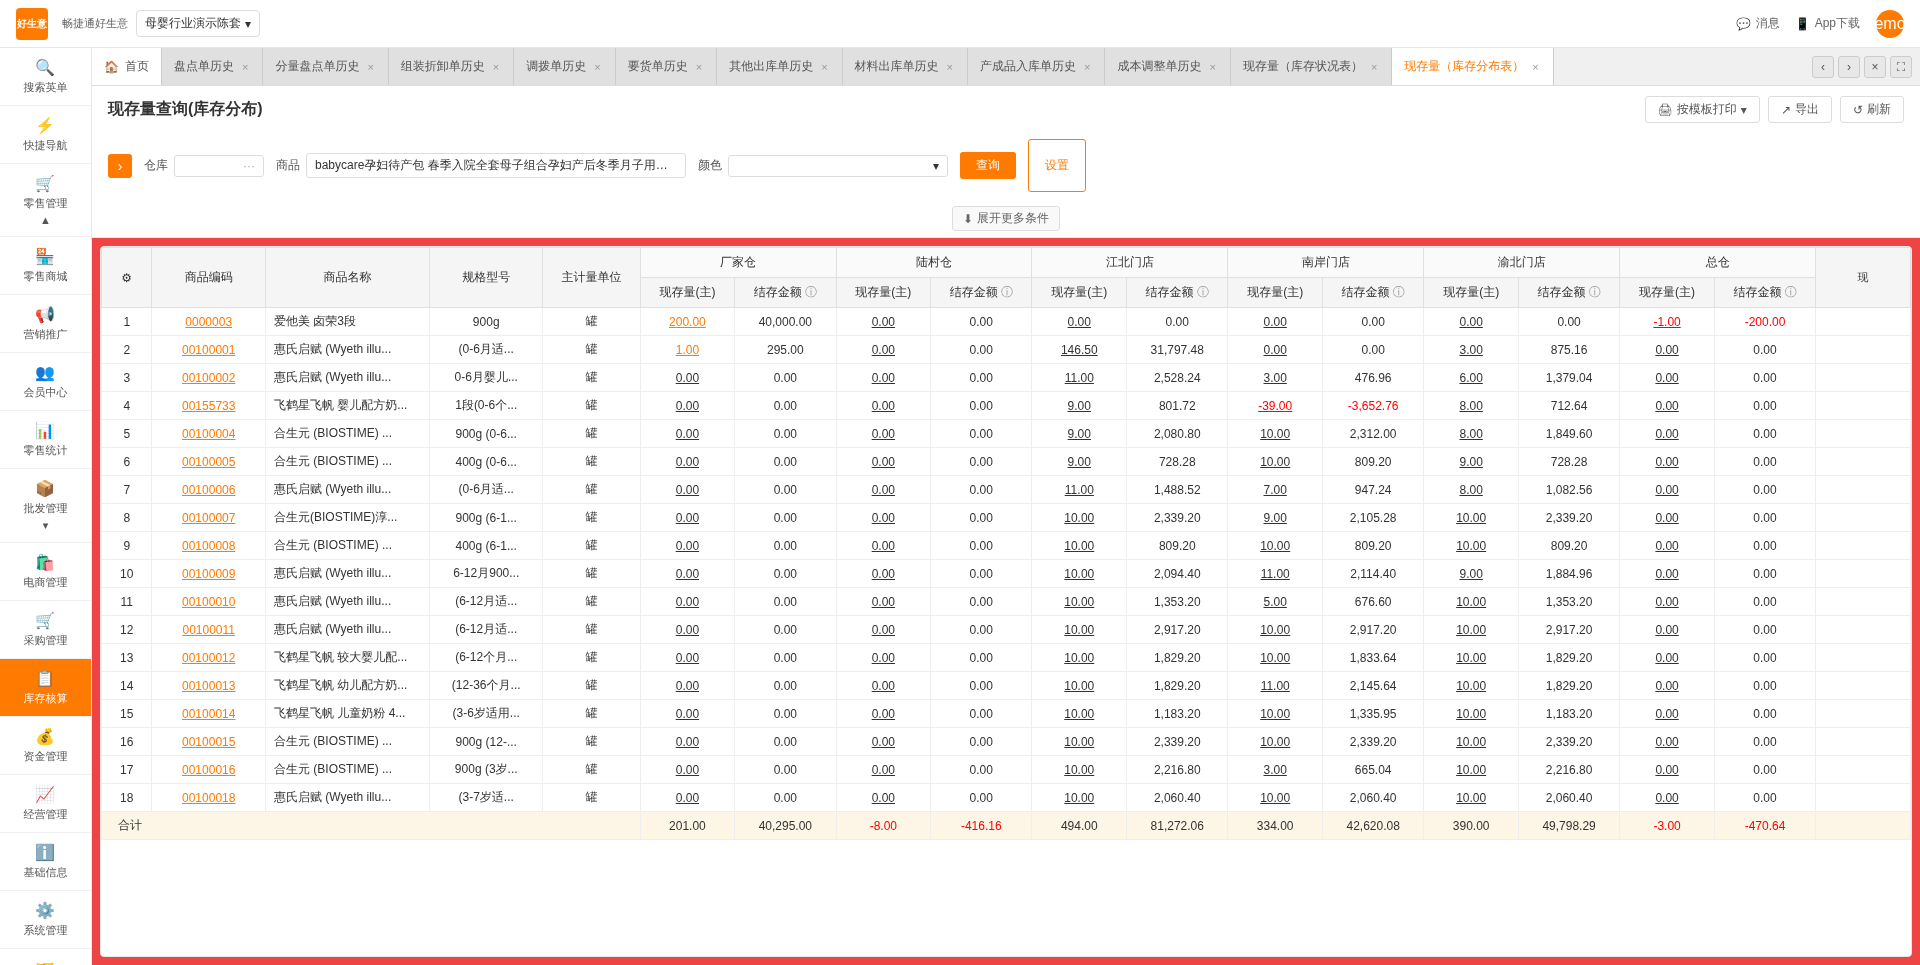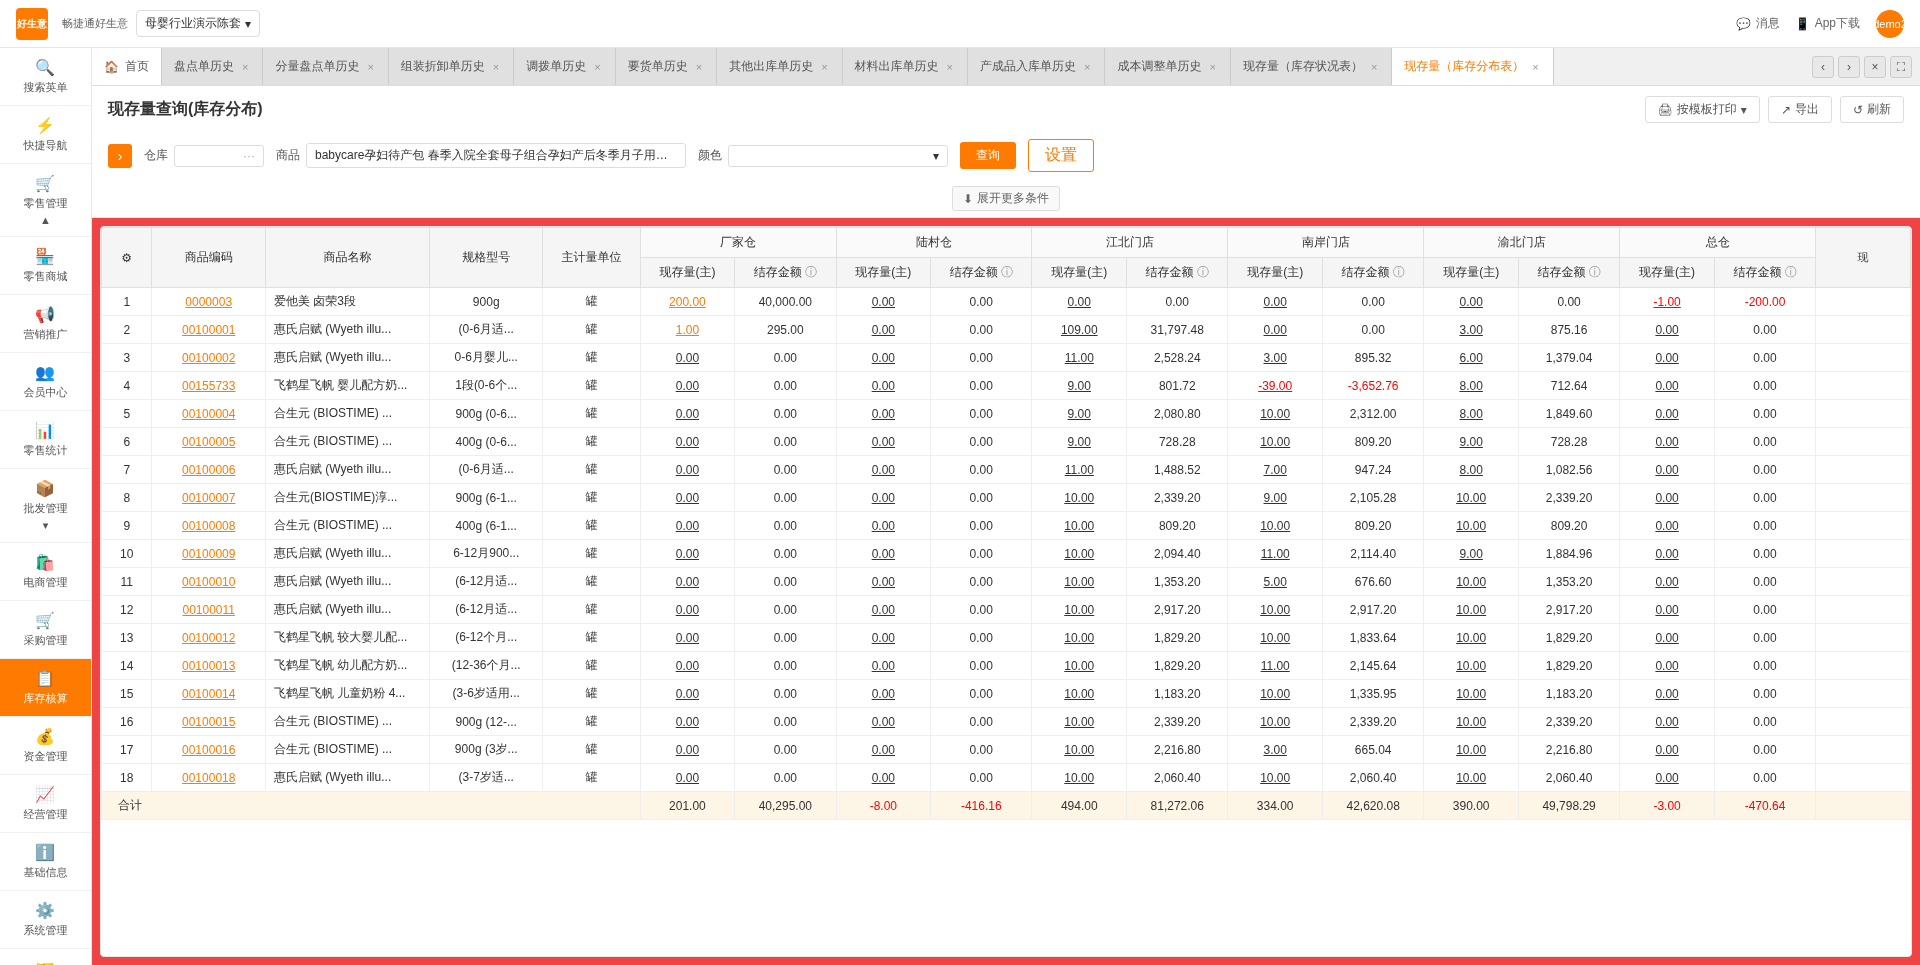--- a/index.html
+++ b/index.html
@@ -18,21 +18,21 @@
       top: 0; left: 0; right: 0;
       z-index: 100;
     }
     .top-bar-left { display: flex; align-items: center; gap: 8px; }
     .logo-area { display: flex; align-items: center; gap: 14px; }
     .logo-icon { width: 32px; height: 32px; background: #ff7a00; border-radius: 4px; display: flex; align-items: center; justify-content: center; color: #fff; font-size: 10px; font-weight: bold; }
     .logo-text { font-size: 11px; color: #666; }
     .store-select { display: flex; align-items: center; gap: 4px; font-size: 12px; color: #333; cursor: pointer; padding: 4px 8px; border: 1px solid #ddd; border-radius: 4px; background: #fff; }
     .top-bar-right { display: flex; align-items: center; gap: 16px; }
     .top-bar-action { display: flex; align-items: center; gap: 4px; cursor: pointer; color: #666; font-size: 12px; }
-    .avatar { width: 28px; height: 28px; border-radius: 50%; background: #ff7a00; display: flex; align-items: center; justify-content: center; color: #fff; font-size: 11px; }
+    .avatar { width: 28px; height: 28px; border-radius: 50%; background: #ff7a00; display: flex; align-items: center; justify-content: center; color: #fff; font-size: 16px; }
 
     
     .sidebar {
       width: 92px;
       background: #fff;
       position: fixed;
       top: 48px; left: 0; bottom: 0;
       overflow-y: auto;
       border-right: 1px solid #e8e8e8;
       z-index: 99;
@@ -179,27 +179,27 @@
     .btn-query {
       padding: 5px 16px;
       background: #ff7a00;
       color: #fff;
       border: none;
       border-radius: 3px;
       cursor: pointer;
       font-size: 12px;
     }
     .btn-setting {
-      padding: 5px 16px;
+      padding: 17px 16px;
       background: #fff;
       color: #ff7a00;
       border: 1px solid #ff7a00;
       border-radius: 3px;
       cursor: pointer;
-      font-size: 16px;
+      font-size: 12px;
       font-family: Liberation Serif, serif;
     }
     .expand-row {
       display: flex;
       align-items: center;
       justify-content: center;
       padding: 6px 0;
     }
     .expand-btn {
       display: flex;
@@ -549,21 +549,21 @@
           <tr>
     <td>2</td>
     <td class="text-underline text-orange">00100001</td>
     <td class="text-left" style="max-width:130px;overflow:hidden;text-overflow:ellipsis;" title="惠氏启赋 (Wyeth illu...">惠氏启赋 (Wyeth illu...</td>
     <td>(0-6月适...</td>
     <td>罐</td>
     <td class="text-underline" style="color:#ff7a00">1.00</td>
     <td>295.00</td>
     <td class="text-underline">0.00</td>
     <td>0.00</td>
-    <td class="text-underline">109.00</td>
+    <td class="text-underline">146.50</td>
     <td>31,797.48</td>
     <td class="text-underline" style="">0.00</td>
     <td style="">0.00</td>
     <td class="text-underline">3.00</td>
     <td>875.16</td>
     <td class="text-underline" style="">0.00</td>
     <td style="">0.00</td>
     <td></td>
   </tr>
           <tr>
@@ -572,21 +572,21 @@
     <td class="text-left" style="max-width:130px;overflow:hidden;text-overflow:ellipsis;" title="惠氏启赋 (Wyeth illu...">惠氏启赋 (Wyeth illu...</td>
     <td>0-6月婴儿...</td>
     <td>罐</td>
     <td class="text-underline" style="">0.00</td>
     <td>0.00</td>
     <td class="text-underline">0.00</td>
     <td>0.00</td>
     <td class="text-underline">11.00</td>
     <td>2,528.24</td>
     <td class="text-underline" style="">3.00</td>
-    <td style="">895.32</td>
+    <td style="">476.96</td>
     <td class="text-underline">6.00</td>
     <td>1,379.04</td>
     <td class="text-underline" style="">0.00</td>
     <td style="">0.00</td>
     <td></td>
   </tr>
           <tr>
     <td>4</td>
     <td class="text-underline text-orange">00155733</td>
     <td class="text-left" style="max-width:130px;overflow:hidden;text-overflow:ellipsis;" title="飞鹤星飞帆 婴儿配方奶...">飞鹤星飞帆 婴儿配方奶...</td>

